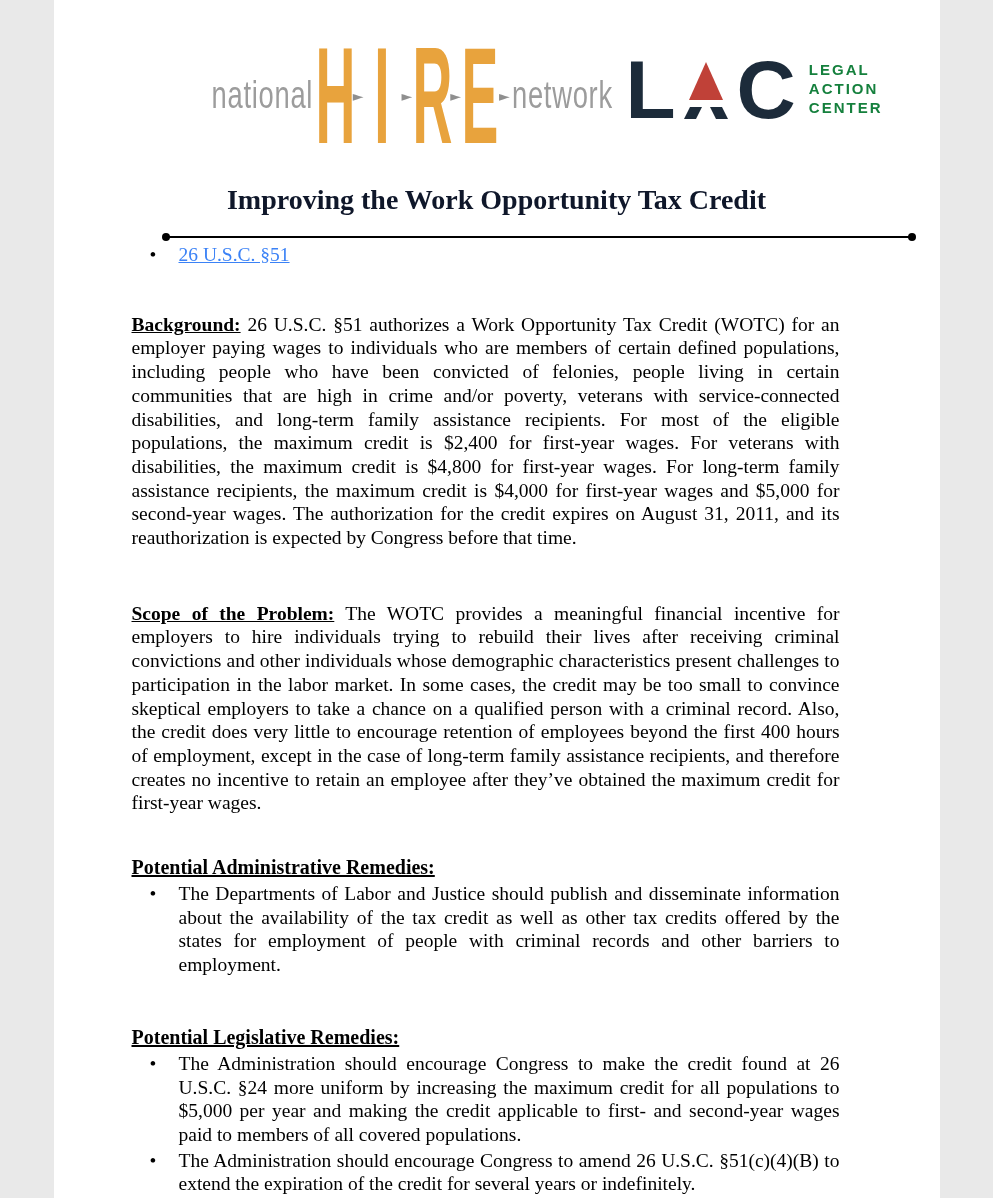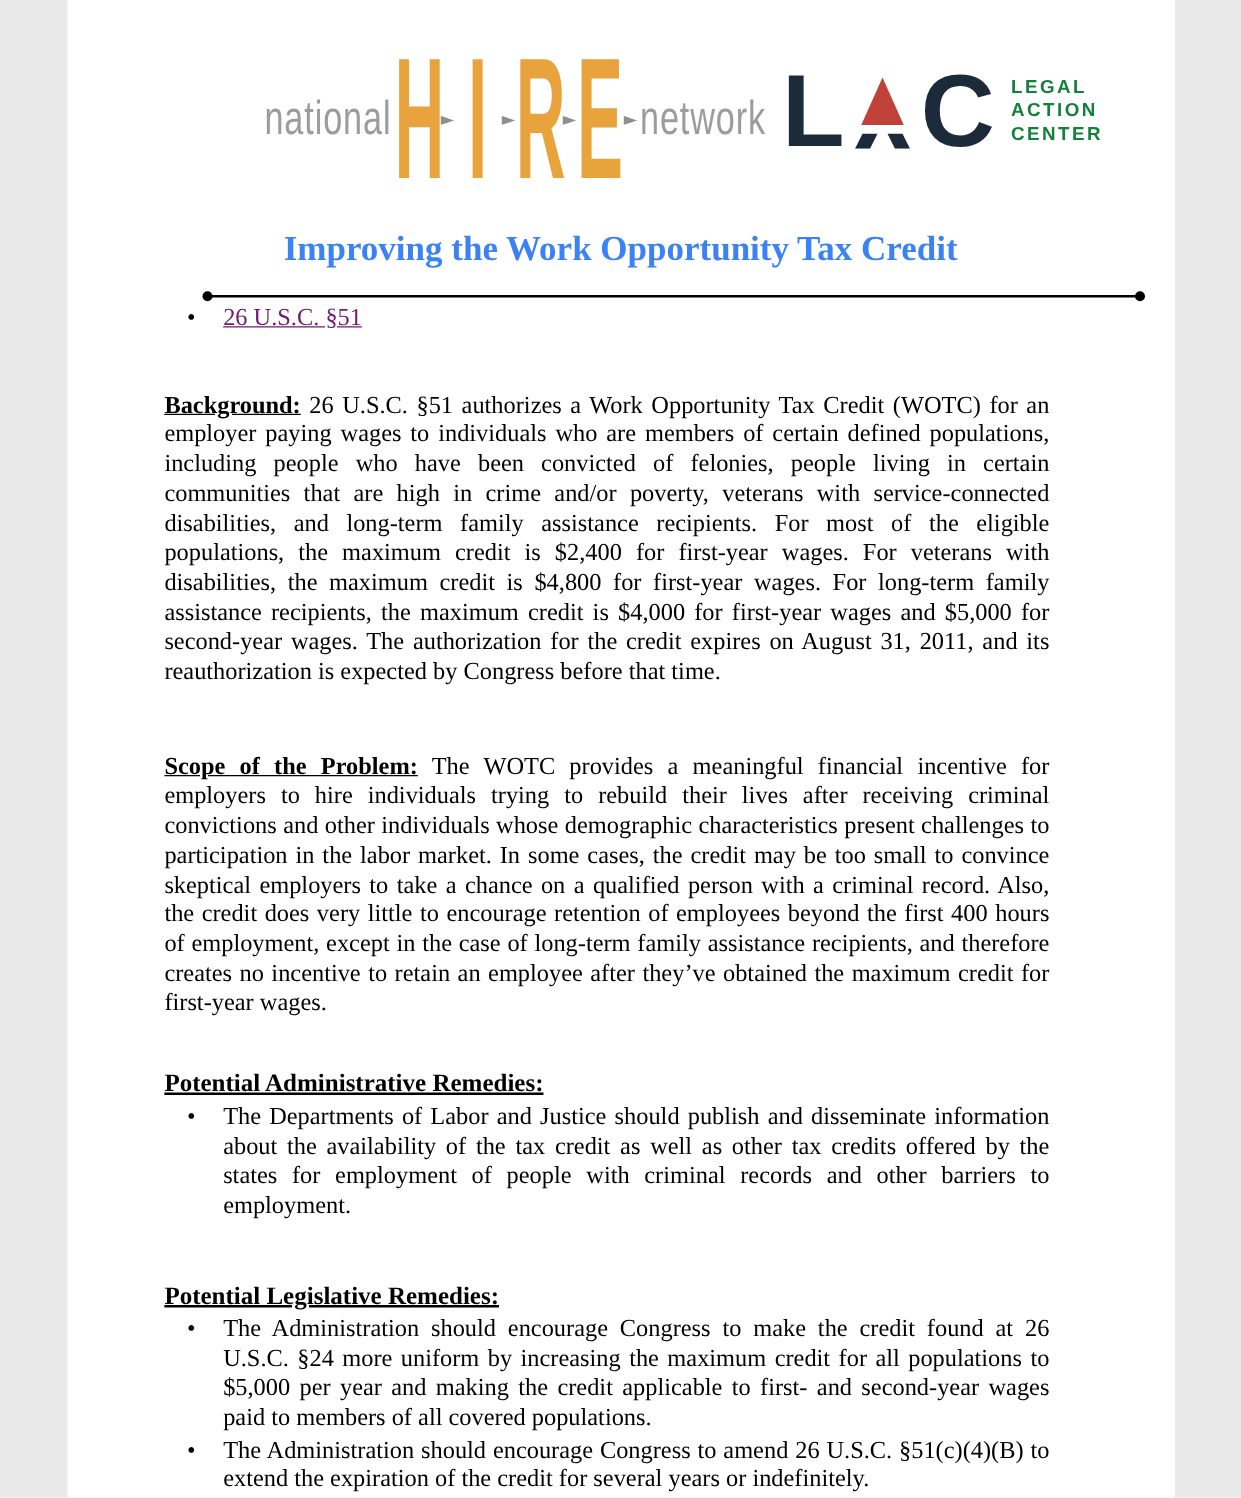--- a/index.html
+++ b/index.html
@@ -35,35 +35,35 @@
 
   .lac-logo { position:absolute; left:572px; top:58px; display:flex; align-items:flex-start;
     font-family:"Liberation Sans","DejaVu Sans",sans-serif; }
   .lac-letters { display:flex; align-items:flex-end; height:62px; }
   .lac-letter { font-size:82px; line-height:60px; font-weight:700; color:#1c2b3a; letter-spacing:-3px; }
   .lac-a { width:52px; height:58px; margin:0 5px 1px 7px; display:block; }
   .lac-text { margin-left:16px; margin-top:2px; font-size:15px; font-weight:700;
     letter-spacing:2px; line-height:19px; color:#15803d; }
 
   
-  .doc-title { margin:16px 0 0; text-align:center; font-size:28px; font-weight:700; color:#3b82f6; }
+  .doc-title { margin:16px 0 0; text-align:center; font-size:28px; font-weight:700; color:#0f172a; }
   .divider { position:relative; height:2px; background:#000; width:746px; margin:20px 0 0 112px; }
   .divider .dot { position:absolute; top:-3px; width:8px; height:8px; border-radius:50%; background:#000; }
   .divider .dot.left  { left:-4px; }
   .divider .dot.right { right:-4px; }
 
   
   .content { margin:0 100px 0 78px; font-size:19.5px; line-height:23.7px; }
   .shead { font-size:20px; font-weight:700; text-decoration:underline; margin:0; line-height:24px; }
   .inline-head { font-weight:700; text-decoration:underline; }
   .para { margin:0; text-align:justify; }
   .li { display:flex; }
   .li .mark { flex:0 0 47px; padding-left:18px; box-sizing:border-box; }
   .li .txt { flex:1; text-align:justify; }
-  a.cite-link { color:#701a75; text-decoration:underline; }
+  a.cite-link { color:#3b82f6; text-decoration:underline; }
 
   #citations-heading   { margin-top:36px; }
   #citation-li         { margin-top:5px; }
   #background-para     { margin-top:46px; }
   #scope-para          { margin-top:52px; }
   #admin-heading       { margin-top:40px; }
   #admin-li            { margin-top:3px; }
   #legislative-heading { margin-top:48px; }
   #leg-li-1            { margin-top:3px; }
   #leg-li-2            { margin-top:2px; }

